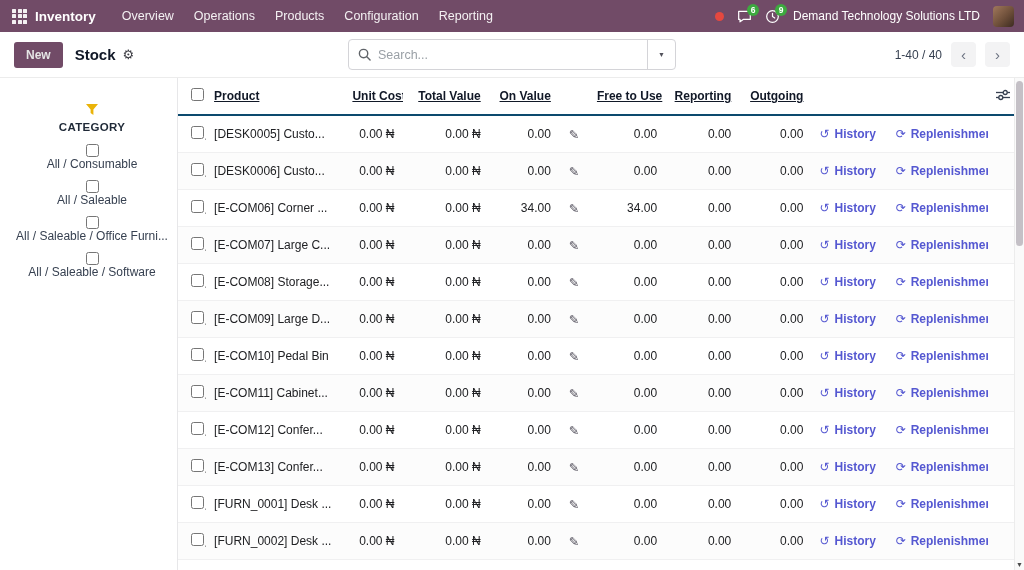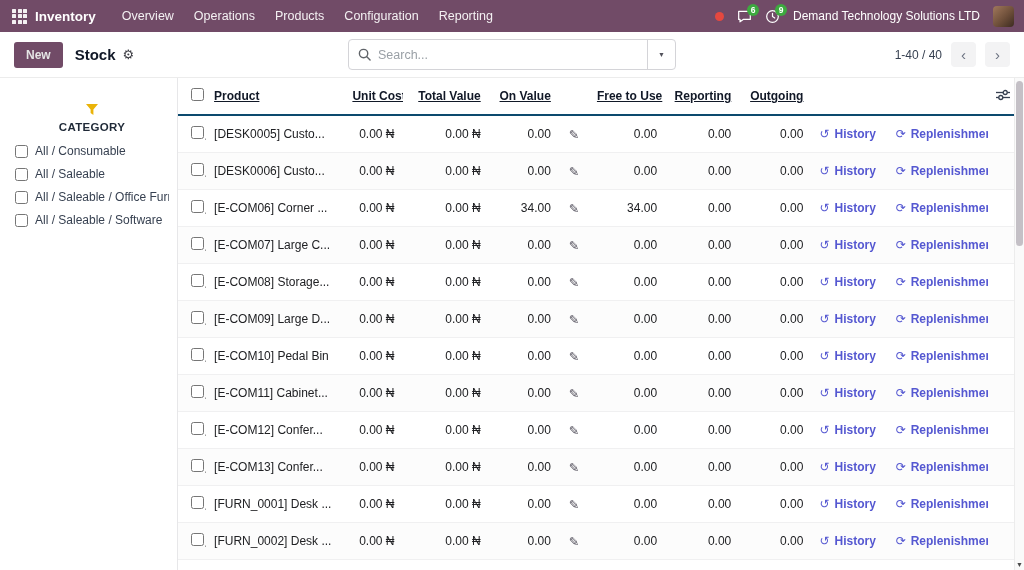--- a/index.html
+++ b/index.html
@@ -36,21 +36,21 @@
   .search-box input::placeholder{ color:#9aa0a6; }
   .search-caret{ width:28px; align-self:stretch; border-left:1px solid #d4d4d8; display:flex; align-items:center; justify-content:center; color:#52525b; font-size:7px; cursor:pointer; }
   .pager{ margin-left:auto; display:flex; align-items:center; gap:9px; }
   .pager-range{ font-size:12px; color:#374151; }
   .pager-btn{ width:25px; height:25px; border:none; background:#f3f3f4; border-radius:4px; color:#6b7280; font-size:15px; display:flex; align-items:center; justify-content:center; cursor:pointer; padding:0; line-height:1; font-family:inherit; }
 
   
   .content{ flex:1; display:flex; overflow:hidden; }
   .sidebar{ width:178px; flex-shrink:0; border-right:1px solid #e7e7e9; padding:26px 8px 0 15px; background:#fff; }
   .cat-header{ display:flex; align-items:center; gap:6px; font-size:11.5px; font-weight:bold; color:#1f2937; letter-spacing:.3px; margin-bottom:11px;flex-direction:column; }
-  .cat-item{ display:flex; align-items:center; gap:7px; font-size:12px; color:#374151; margin-bottom:9px; cursor:pointer; white-space:nowrap; overflow:hidden; }
+  .cat-item{ display:flex; align-items:center; gap:0; font-size:12px; color:#374151; margin-bottom:9px; cursor:pointer; white-space:nowrap; overflow:hidden;flex-direction:column; }
   input[type="checkbox"]{ width:13px; height:13px; accent-color:var(--primary); margin:0; flex-shrink:0; cursor:pointer; }
 
   .main{ flex:1; position:relative; overflow:hidden; background:#fff; }
   table{ width:calc(100% - 10px); border-collapse:collapse; table-layout:fixed; }
   thead th{ font-size:12px; font-weight:bold; color:#111827; padding:10px 8px; border-bottom:2px solid #0c4a6e; text-align:left; white-space:nowrap; overflow:hidden;text-decoration:underline; }
   th.c-num, td.c-num{ text-align:right; }
   tbody td{ font-size:12px; color:#202124; padding:10px 8px; border-bottom:1px solid #f0f0f1; white-space:nowrap; overflow:hidden; text-overflow:ellipsis; }
   tbody tr:nth-child(even){ background:#fcfcfc; }
   .c-check{ padding-left:13px !important; }
   .c-pencil{ text-align:center; }

